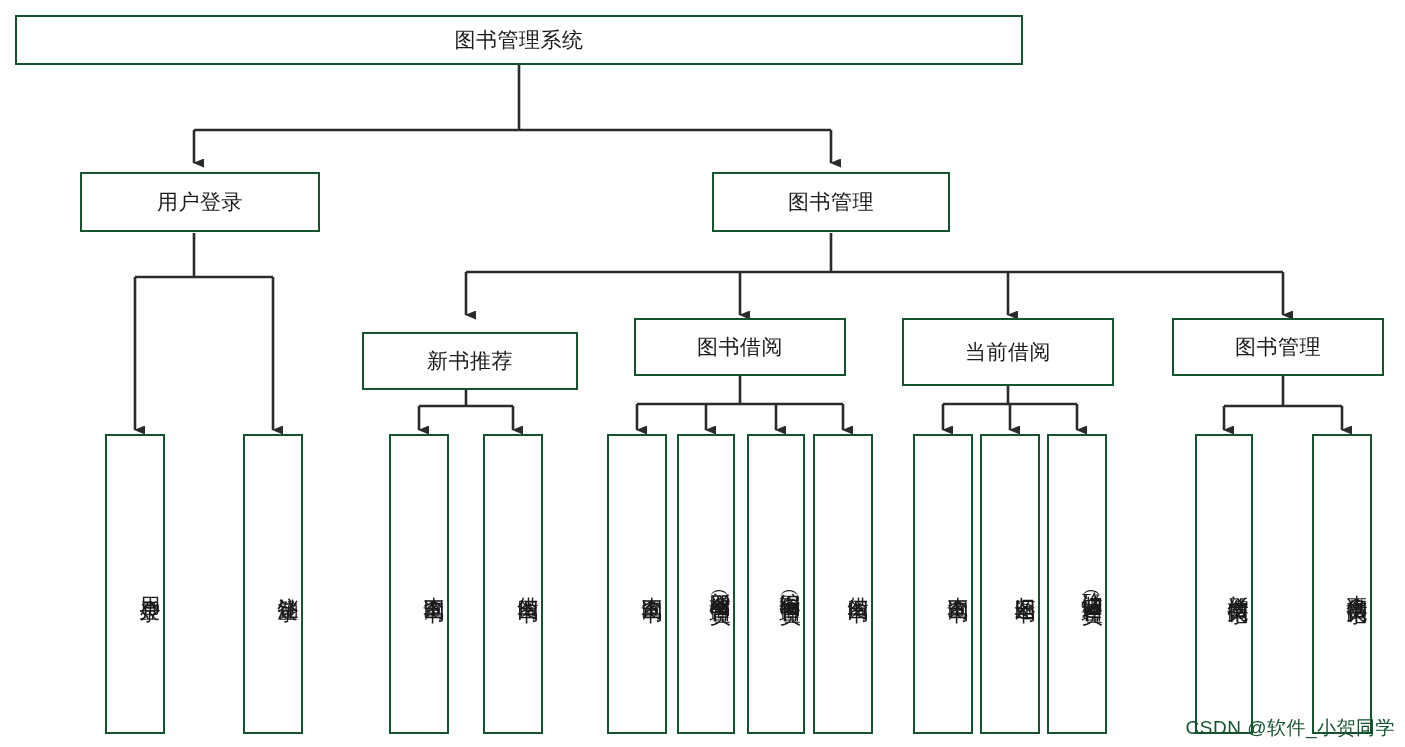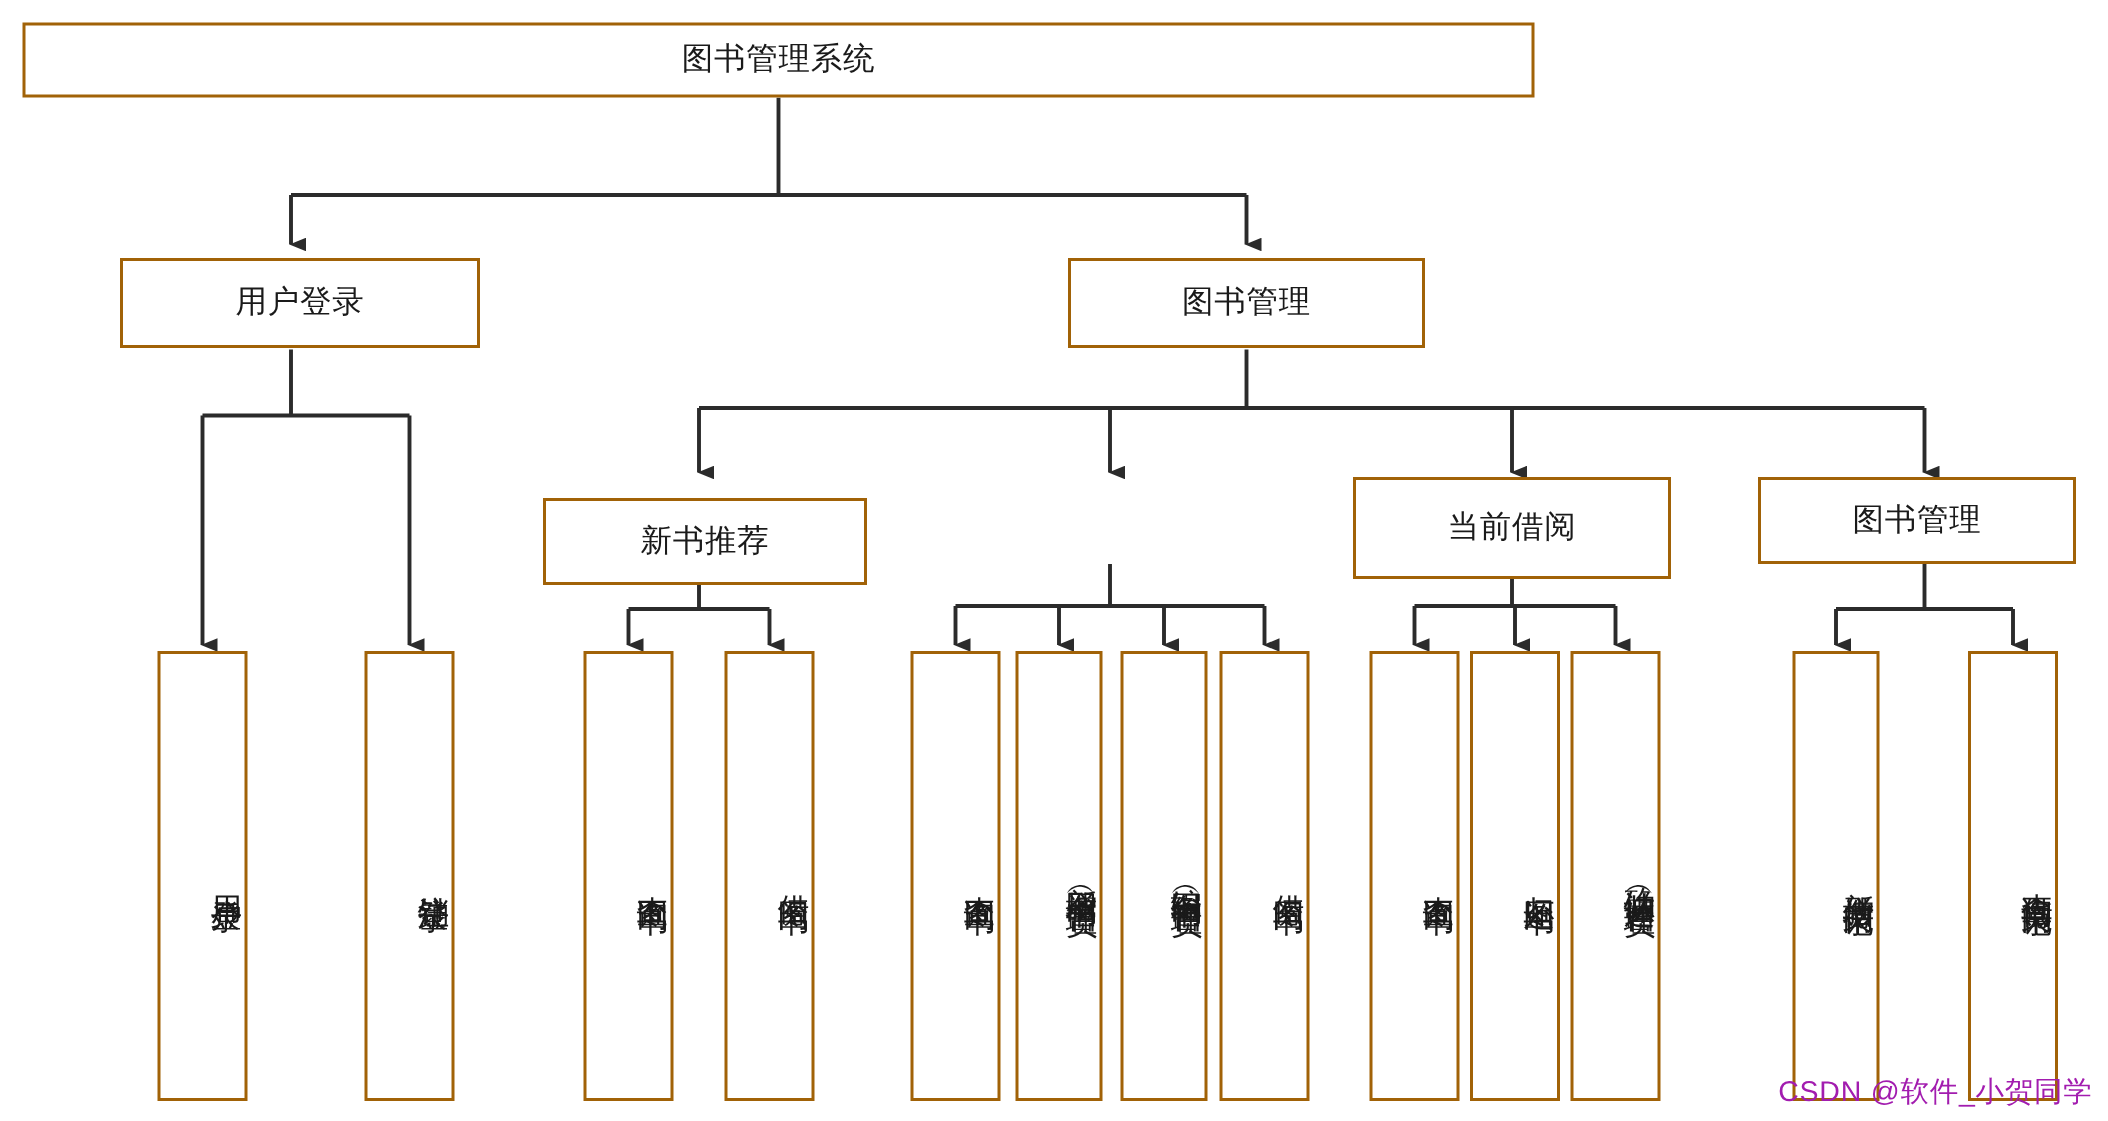--- a/index.html
+++ b/index.html
@@ -13,21 +13,21 @@
   #canvas {
     position: relative;
     width: 1405px;
     height: 747px;
     background: #ffffff;
     overflow: hidden;
   }
   .node {
     position: absolute;
     box-sizing: border-box;
-    border: 2px solid #a16207;
+    border: 2px solid #14532d;
     background: #ffffff;
     display: flex;
     align-items: center;
     justify-content: center;
     color: #1a1a1a;
   }
   .node.horiz {
     font-size: 21px;
     line-height: 1.2;
     letter-spacing: 0.5px;
@@ -56,21 +56,21 @@
     top: 0;
     width: 1405px;
     height: 747px;
     pointer-events: none;
   }
   .watermark {
     position: absolute;
     right: 10px;
     bottom: 6px;
     font-size: 19px;
-    color: #a21caf;
+    color: #14532d;
     letter-spacing: 0.5px;
     white-space: nowrap;
   }
 </style>
 </head>
 <body>
 
 <div id="canvas">
 
   <svg id="wires" viewBox="0 0 1405 747">
@@ -130,20 +130,23 @@
   <div class="node horiz" style="left:80px; top:172px; width:240px; height:60px;">
     <span>用户登录</span>
   </div>
   <div class="node horiz" style="left:712px; top:172px; width:238px; height:60px;">
     <span>图书管理</span>
   </div>
 
   <div class="node horiz" style="left:362px; top:332px; width:216px; height:58px;">
     <span>新书推荐</span>
   </div>
+  <div class="node horiz" style="left:634px; top:318px; width:212px; height:58px;">
+    <span>图书借阅</span>
+  </div>
   <div class="node horiz" style="left:902px; top:318px; width:212px; height:68px;">
     <span>当前借阅</span>
   </div>
   <div class="node horiz" style="left:1172px; top:318px; width:212px; height:58px;">
     <span>图书管理</span>
   </div>
 
   <div class="node vert" style="left:105px; top:434px; width:60px; height:300px;">
     <span class="vtext">用户登录</span>
   </div>

